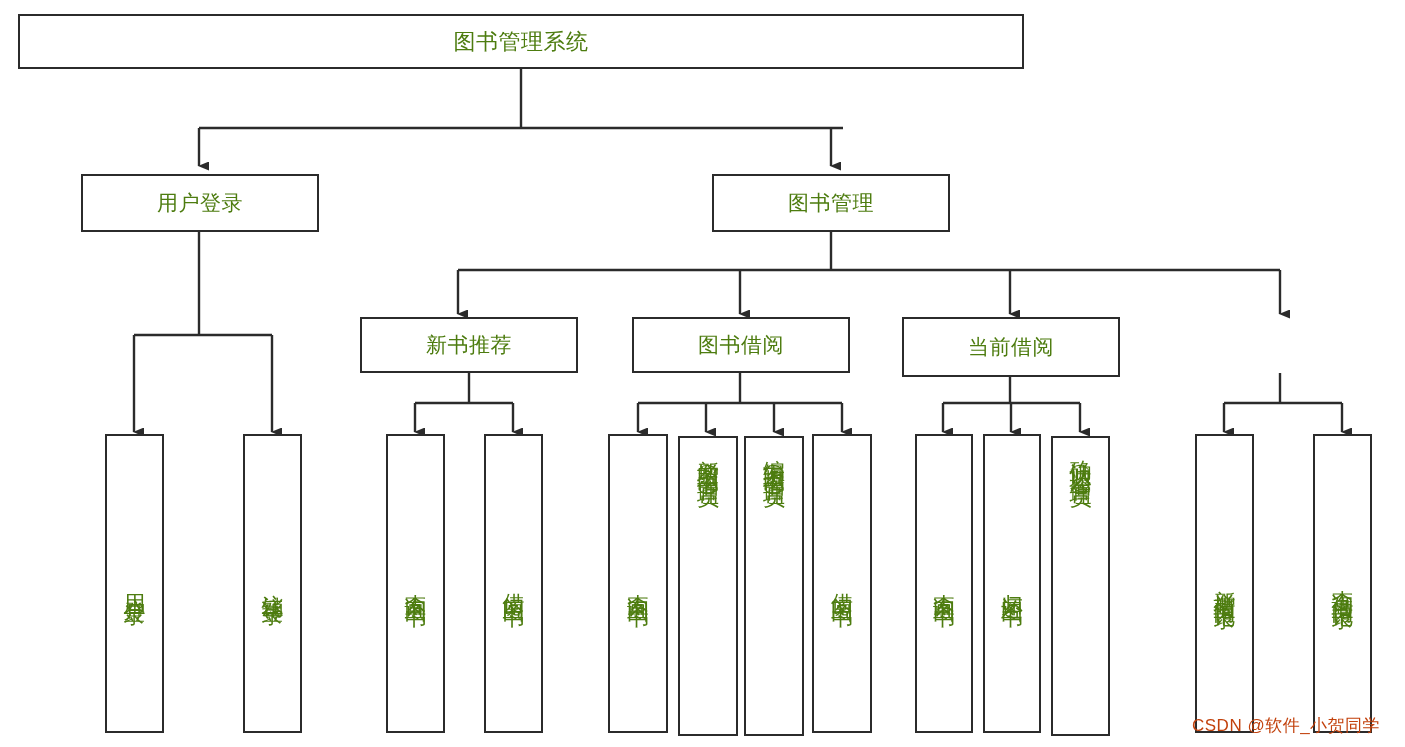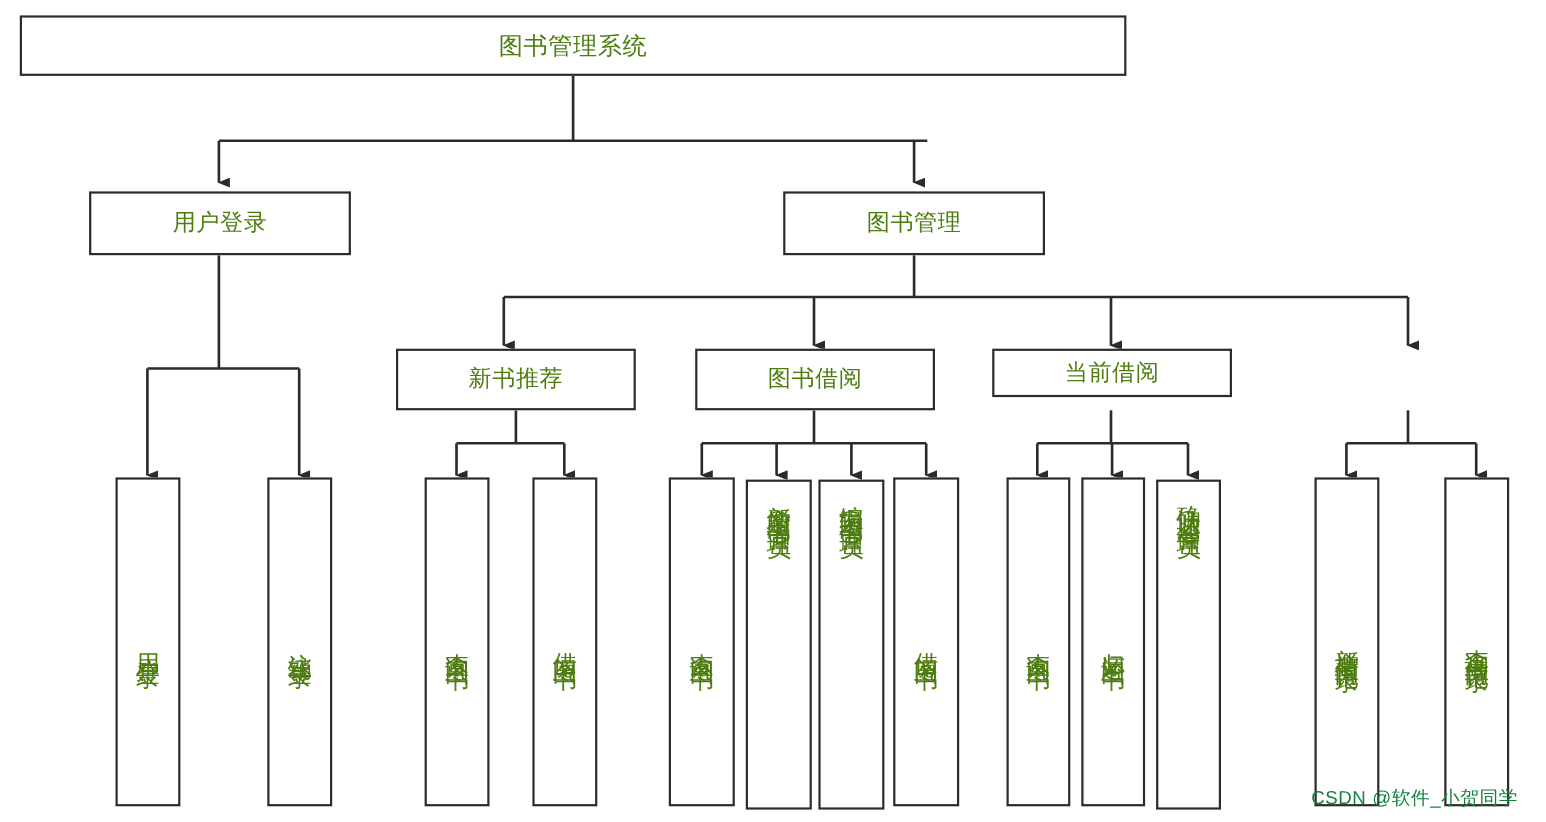--- a/index.html
+++ b/index.html
@@ -65,21 +65,21 @@
     padding-top: 0;
   }
   .v-node.centered {
     align-items: center;
   }
   .watermark {
     position: absolute;
     left: 1192px;
     top: 714px;
     font-size: 17px;
-    color: #15803d;
+    color: #c2410c;
     white-space: nowrap;
     letter-spacing: 0.5px;
   }
 </style>
 </head>
 <body>
 
 <div id="diagram-root">
 
   <svg class="edges" viewBox="0 0 1405 747">
@@ -142,21 +142,21 @@
   <div class="node h-node" style="left:712px; top:174px; width:238px; height:58px;">
     <span class="node-label">图书管理</span>
   </div>
 
   <div class="node h-node" style="left:360px; top:317px; width:218px; height:56px;">
     <span class="node-label">新书推荐</span>
   </div>
   <div class="node h-node" style="left:632px; top:317px; width:218px; height:56px;">
     <span class="node-label">图书借阅</span>
   </div>
-  <div class="node h-node" style="left:902px; top:317px; width:218px; height:44px;">
+  <div class="node h-node" style="left:902px; top:317px; width:218px; height:60px;">
     <span class="node-label">当前借阅</span>
   </div>
 
   <div class="node v-node centered" style="left:105px; top:434px; width:59px; height:299px;">
     <span class="node-label">用户登录</span>
   </div>
   <div class="node v-node centered" style="left:243px; top:434px; width:59px; height:299px;">
     <span class="node-label">注销登录</span>
   </div>
 

